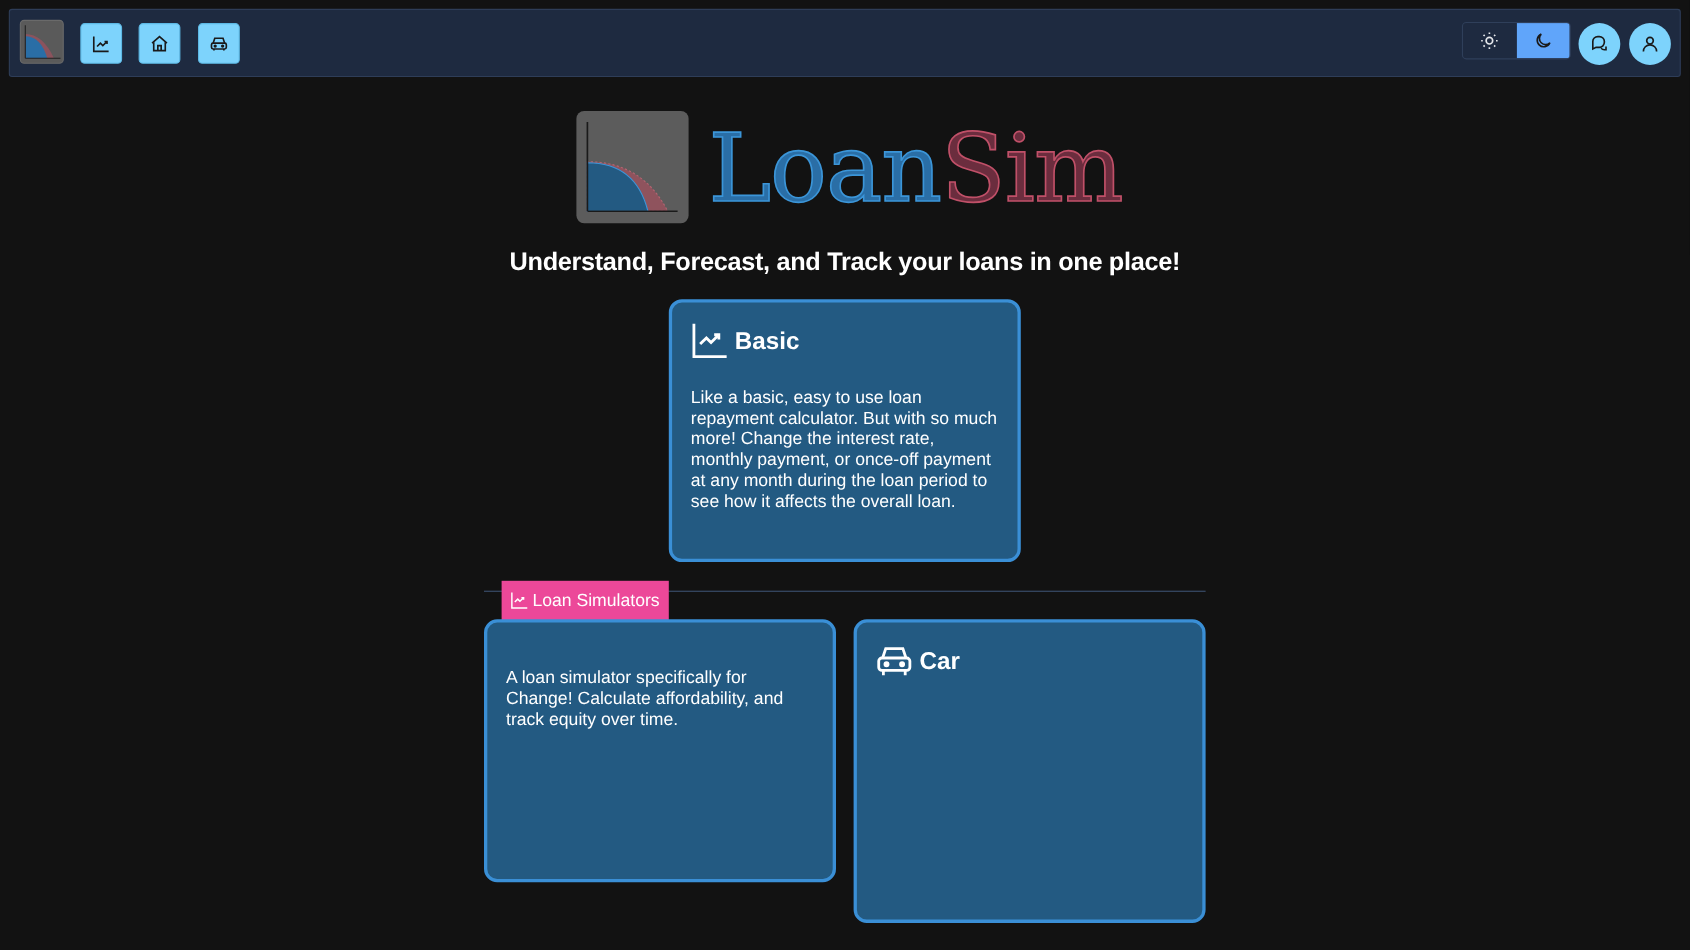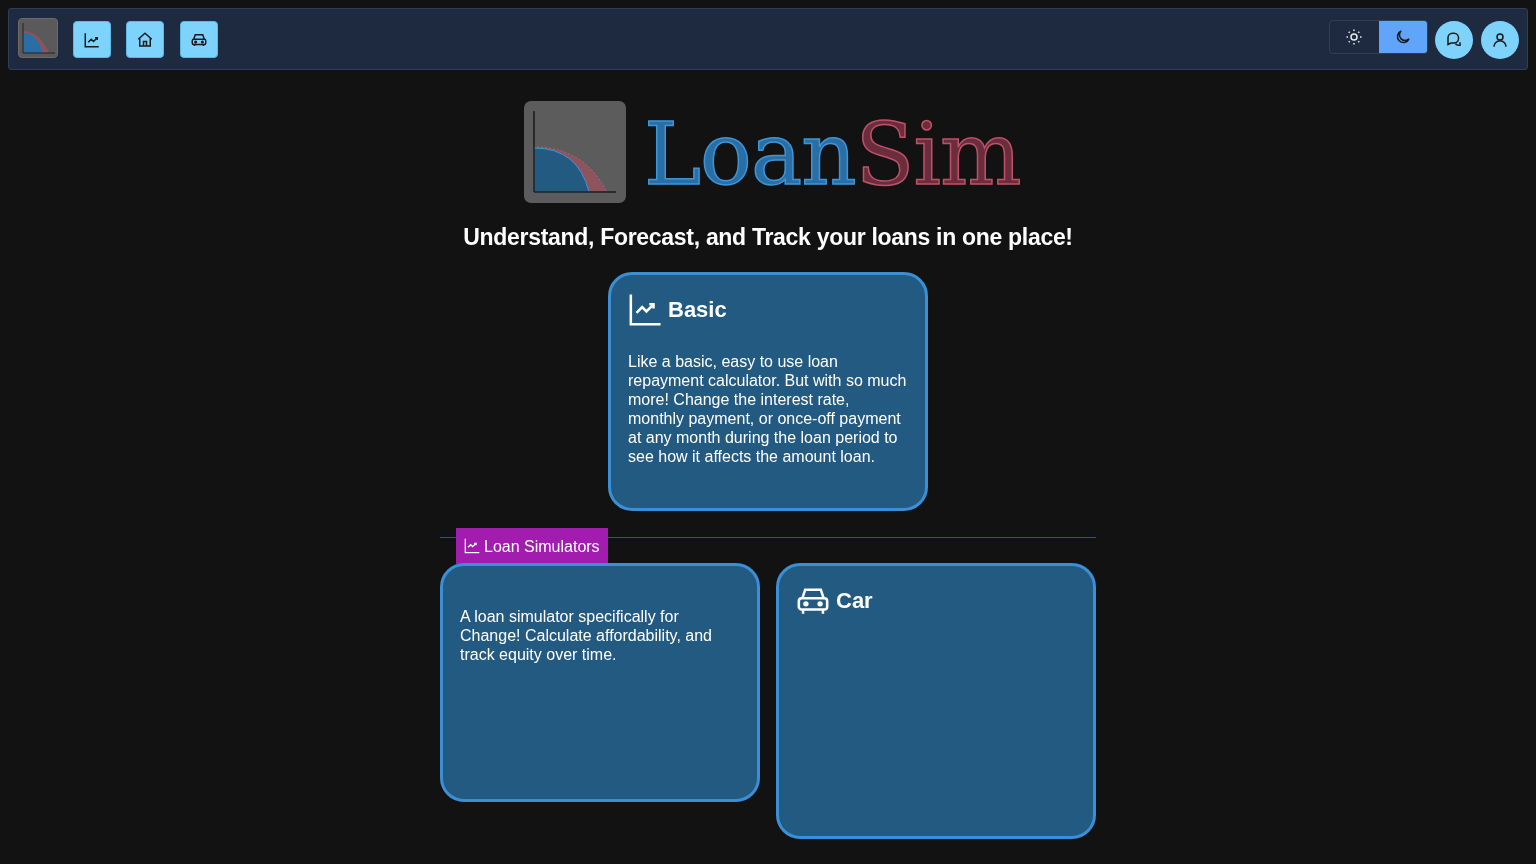--- a/index.html
+++ b/index.html
@@ -43,29 +43,29 @@
   .brand .loan { color: #2a6ea6; -webkit-text-stroke: 1.5px #3b95d8; }
   .brand .sim { color: #6b2d3e; margin-top: 26px; -webkit-text-stroke: 1.5px #c05068; }
 
   .tagline {
     position: absolute; left: 0; width: 1536px; top: 224px; text-align: center;
     font-size: 23px; font-weight: bold; letter-spacing: -0.3px;
   }
 
   .card {
     position: absolute; background: #235a82; border: 3px solid #3a8fd6;
-    border-radius: 24px; padding: 17px 17px; cursor: pointer;
+    border-radius: 12px; padding: 17px 17px; cursor: pointer;
   }
   .card-title { display: flex; align-items: center; gap: 6px; font-size: 22px; font-weight: bold; height: 36px; }
   .card-desc { margin-top: 24px; font-size: 16px; line-height: 19px; }
 
   .divider { position: absolute; left: 440px; top: 537px; width: 656px; height: 1px; background: #3c5270; }
   .divider-label {
     position: absolute; left: 456px; top: 528px; height: 36px; padding: 12px 8px;
-    background: #a21caf; font-size: 16px; line-height: 19px; display: flex; align-items: center; gap: 4px;
+    background: #ec4899; font-size: 16px; line-height: 19px; display: flex; align-items: center; gap: 4px;
   }
 </style>
 </head>
 <body>
 
 <div class="navbar">
   <div class="nav-logo">
     <svg width="40" height="40" viewBox="0 0 40 40">
       <path d="M4 34 L4 12 Q20 12 30 34 Z" fill="#a0505e" opacity="0.7"></path>
       <path d="M4 34 L4 14 Q18 14 24 34 Z" fill="#2a6ea6"></path>
@@ -142,21 +142,21 @@
 
 <div class="card" style="left:608px; top:272px; width:320px; height:239px;">
   <div class="card-title">
     <svg width="34" height="34" viewBox="0 0 24 24" fill="none" stroke="#fff" stroke-width="1.8">
       <path d="M2 1v21h21"></path>
         <path d="M6 14l4-4 3 3 5-5"></path>
         <path d="M15 8h3v3"></path>
     </svg>
     <span>Basic</span>
   </div>
-  <div class="card-desc">Like a basic, easy to use loan repayment calculator. But with so much more! Change the interest rate, monthly payment, or once-off payment at any month during the loan period to see how it affects the amount loan.</div>
+  <div class="card-desc">Like a basic, easy to use loan repayment calculator. But with so much more! Change the interest rate, monthly payment, or once-off payment at any month during the loan period to see how it affects the overall loan.</div>
 </div>
 
 <div class="divider"></div>
 <div class="divider-label">
   <svg width="16" height="16" viewBox="0 0 24 24" fill="none" stroke="#fff" stroke-width="2">
     <path d="M2 1v21h21"></path>
       <path d="M6 14l4-4 3 3 5-5"></path>
       <path d="M15 8h3v3"></path>
   </svg>
   <span>Loan Simulators</span>

